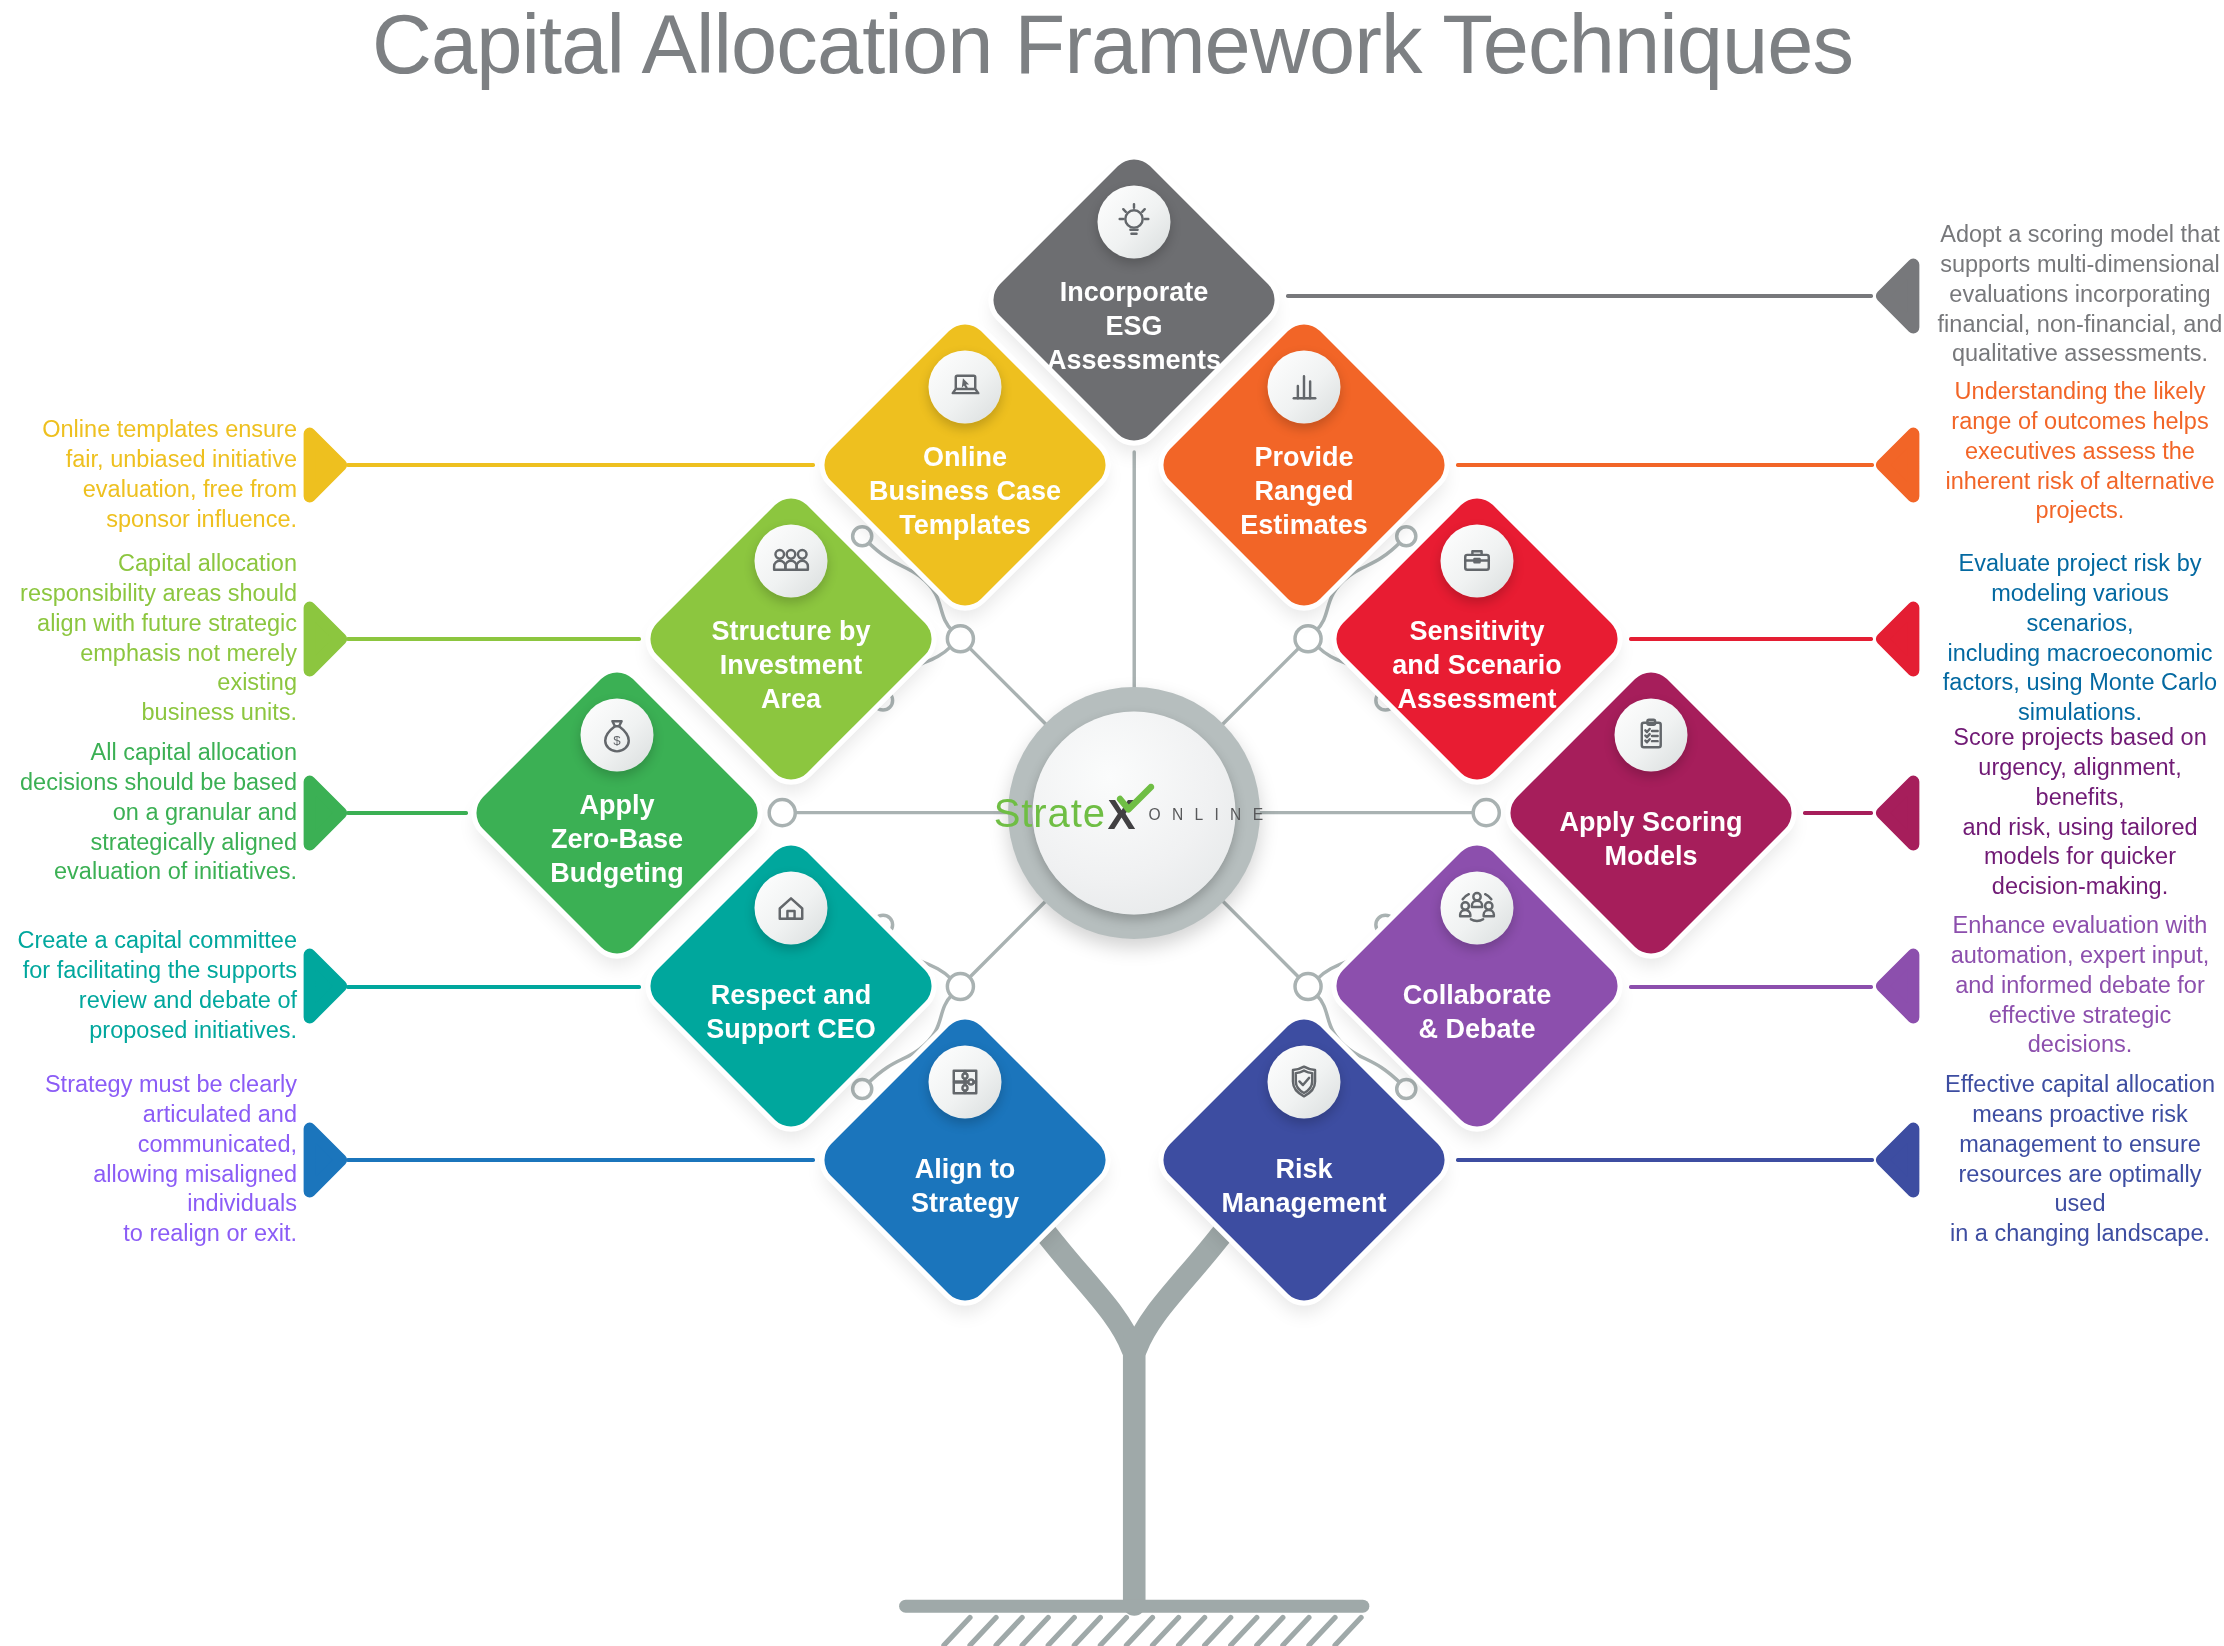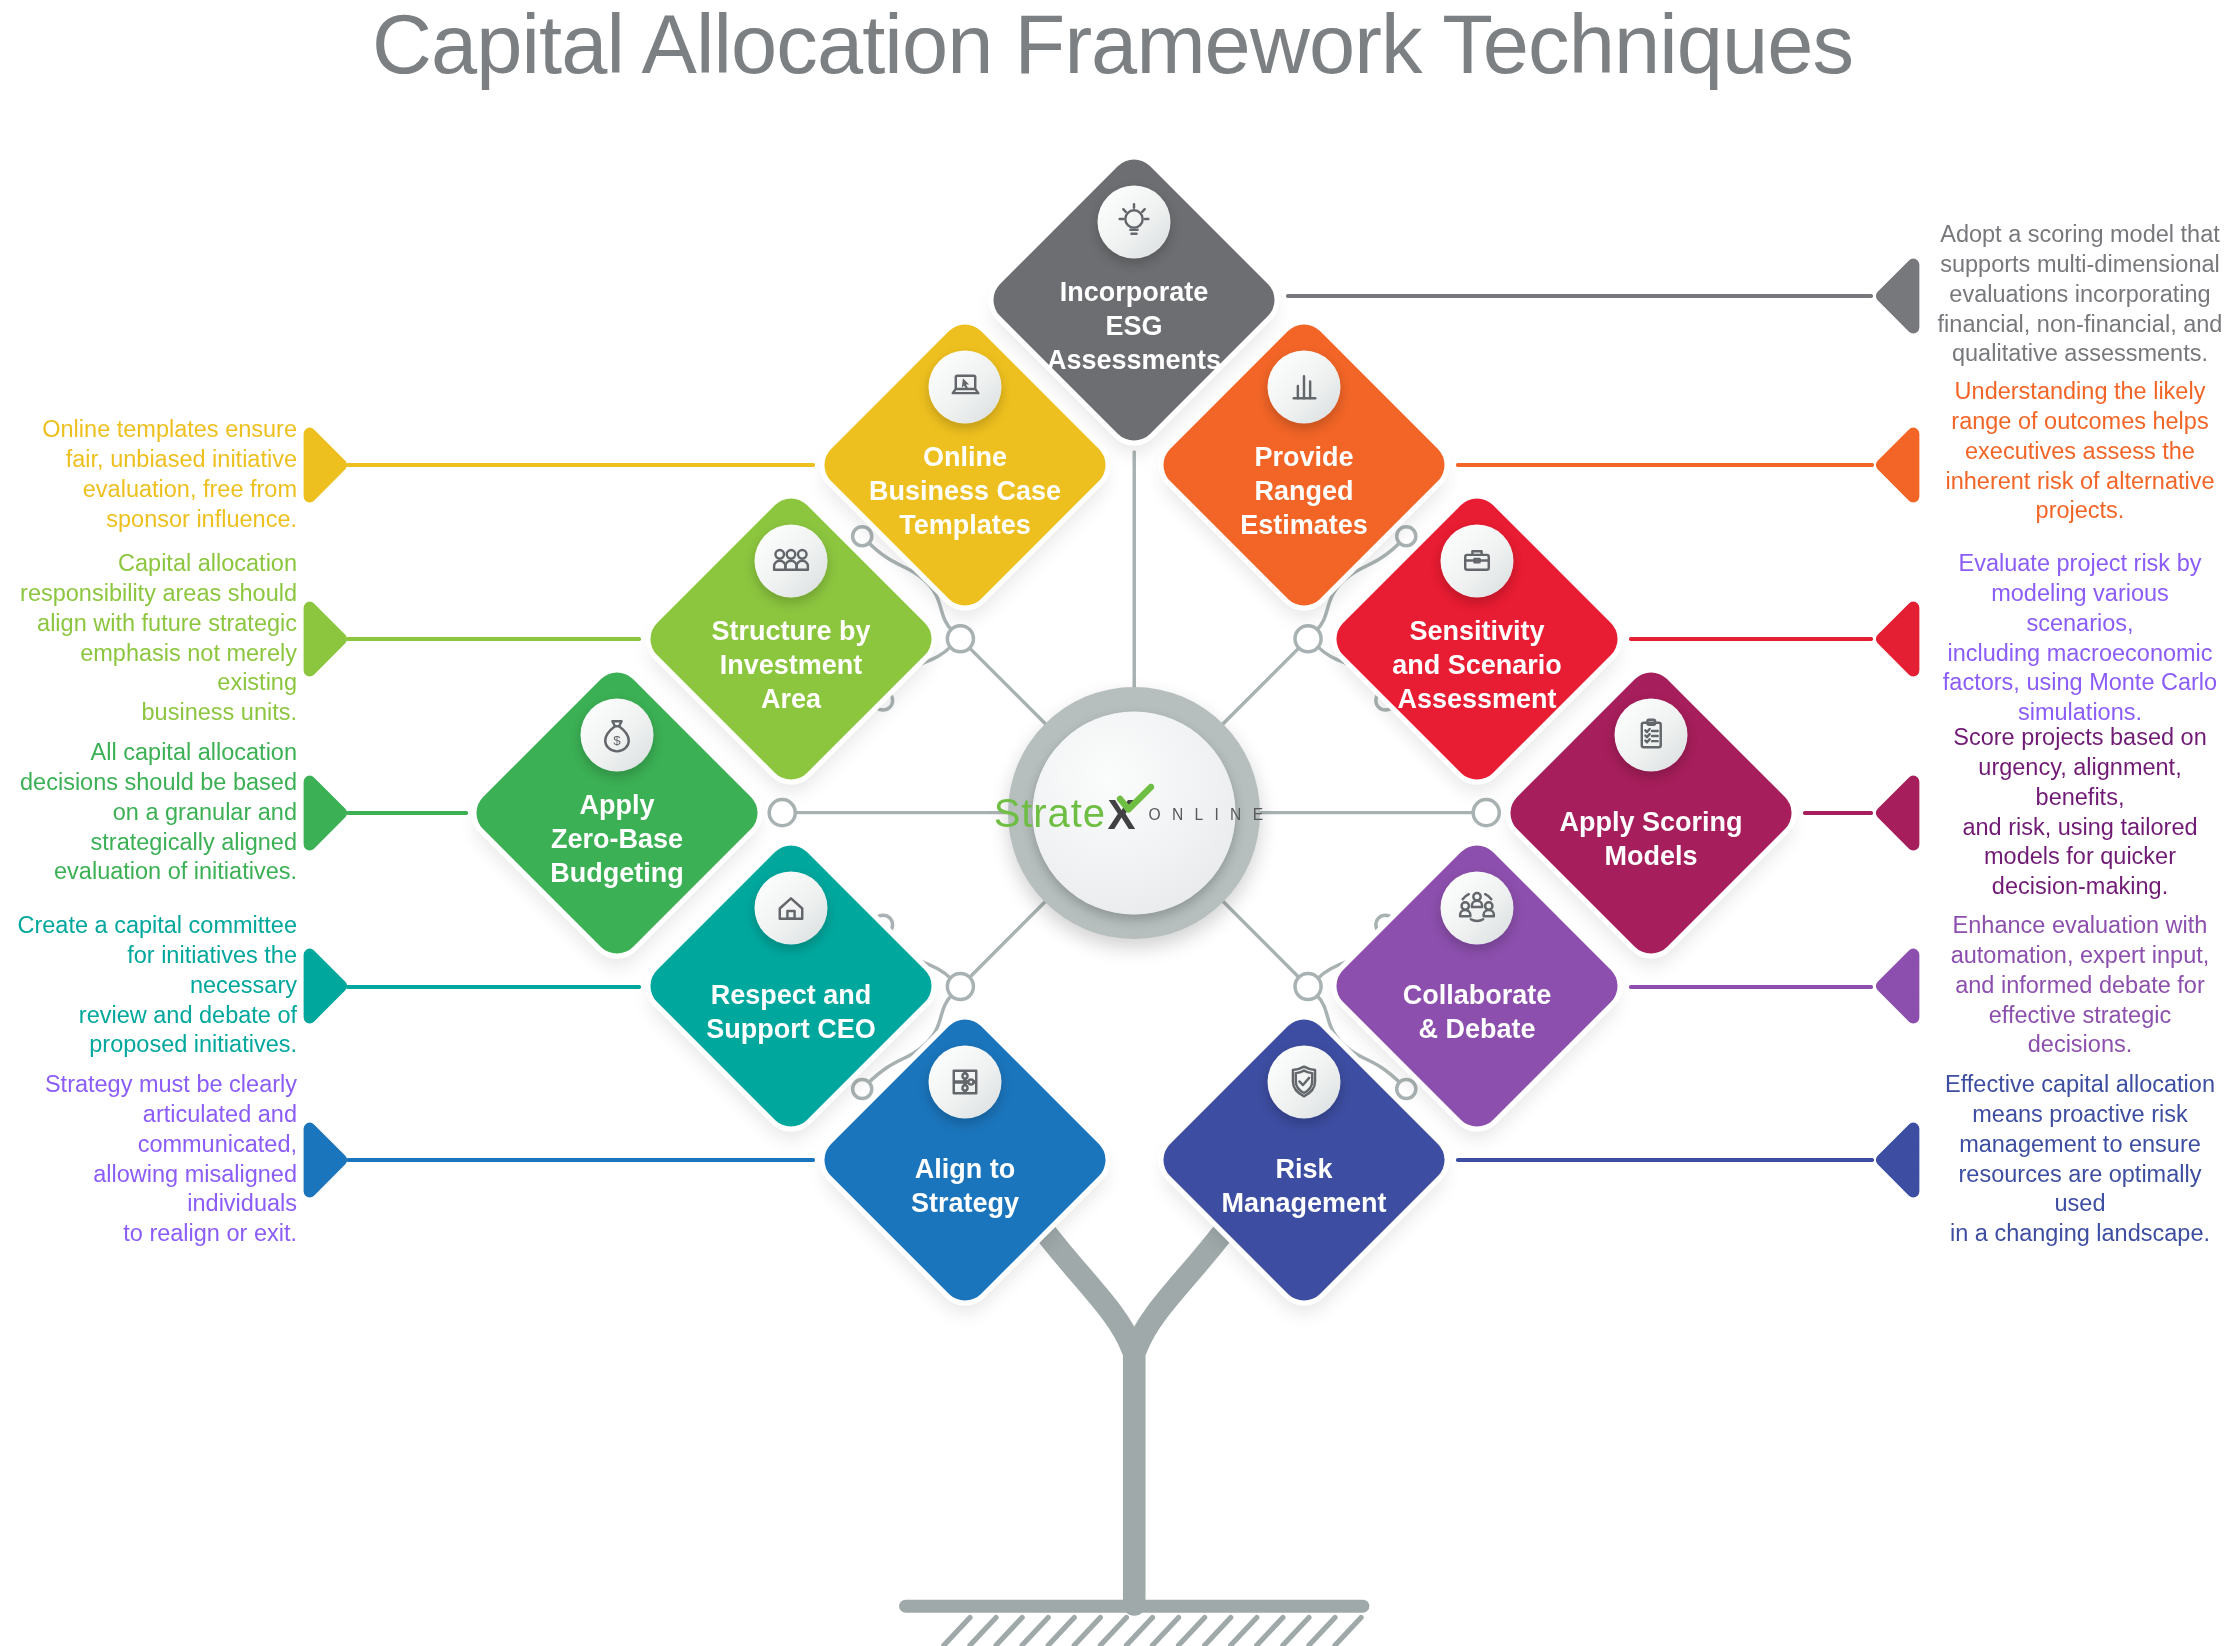--- a/index.html
+++ b/index.html
@@ -134,21 +134,21 @@
 strategically aligned
 evaluation of initiatives.</div>
   <div class="ann-line" style="left: 346px; top: 811px; width: 122px; background: rgb(59, 176, 84);"></div>
   <div class="ann-arrow" style="left: 301px; top: 773px; color: rgb(59, 176, 84);">
     <svg viewBox="0 0 54 92">
         <polygon points="10,10 46,46 10,82" fill="currentColor" stroke="currentColor" stroke-width="14" stroke-linejoin="round"></polygon>
       </svg>
   </div>
 
   <div class="ann-text left" style="left: 14px; top: 986px; width: 283px; color: rgb(0, 167, 157);">Create a capital committee
-for initiatives the necessary
+for facilitating the supports
 review and debate of
 proposed initiatives.</div>
   <div class="ann-line" style="left: 346px; top: 985px; width: 295px; background: rgb(0, 167, 157);"></div>
   <div class="ann-arrow" style="left: 301px; top: 946px; color: rgb(0, 167, 157);">
     <svg viewBox="0 0 54 92">
         <polygon points="10,10 46,46 10,82" fill="currentColor" stroke="currentColor" stroke-width="14" stroke-linejoin="round"></polygon>
       </svg>
   </div>
 
   <div class="ann-text left" style="left: 14px; top: 1160px; width: 283px; color: #8b5cf6;">Strategy must be clearly
@@ -185,21 +185,21 @@
 executives assess the
 inherent risk of alternative
 projects.</div>
 
   <div class="ann-line" style="left: 1629px; top: 637px; width: 244px; background: rgb(228, 30, 51);"></div>
   <div class="ann-arrow" style="left: 1875px; top: 599px; color: rgb(228, 30, 51);">
     <svg viewBox="0 0 54 92">
         <polygon points="44,10 8,46 44,82" fill="currentColor" stroke="currentColor" stroke-width="14" stroke-linejoin="round"></polygon>
       </svg>
   </div>
-  <div class="ann-text right" style="left: 1935px; top: 639px; width: 290px; color: #8b5cf6;">Evaluate project risk by
+  <div class="ann-text right" style="left: 1935px; top: 639px; width: 290px; color: #0369a1;">Evaluate project risk by
 modeling various scenarios,
 including macroeconomic
 factors, using Monte Carlo
 simulations.</div>
 
   <div class="ann-line" style="left: 1803px; top: 811px; width: 70px; background: rgb(166, 30, 91);"></div>
   <div class="ann-arrow" style="left: 1875px; top: 773px; color: rgb(166, 30, 91);">
     <svg viewBox="0 0 54 92">
         <polygon points="44,10 8,46 44,82" fill="currentColor" stroke="currentColor" stroke-width="14" stroke-linejoin="round"></polygon>
       </svg>

